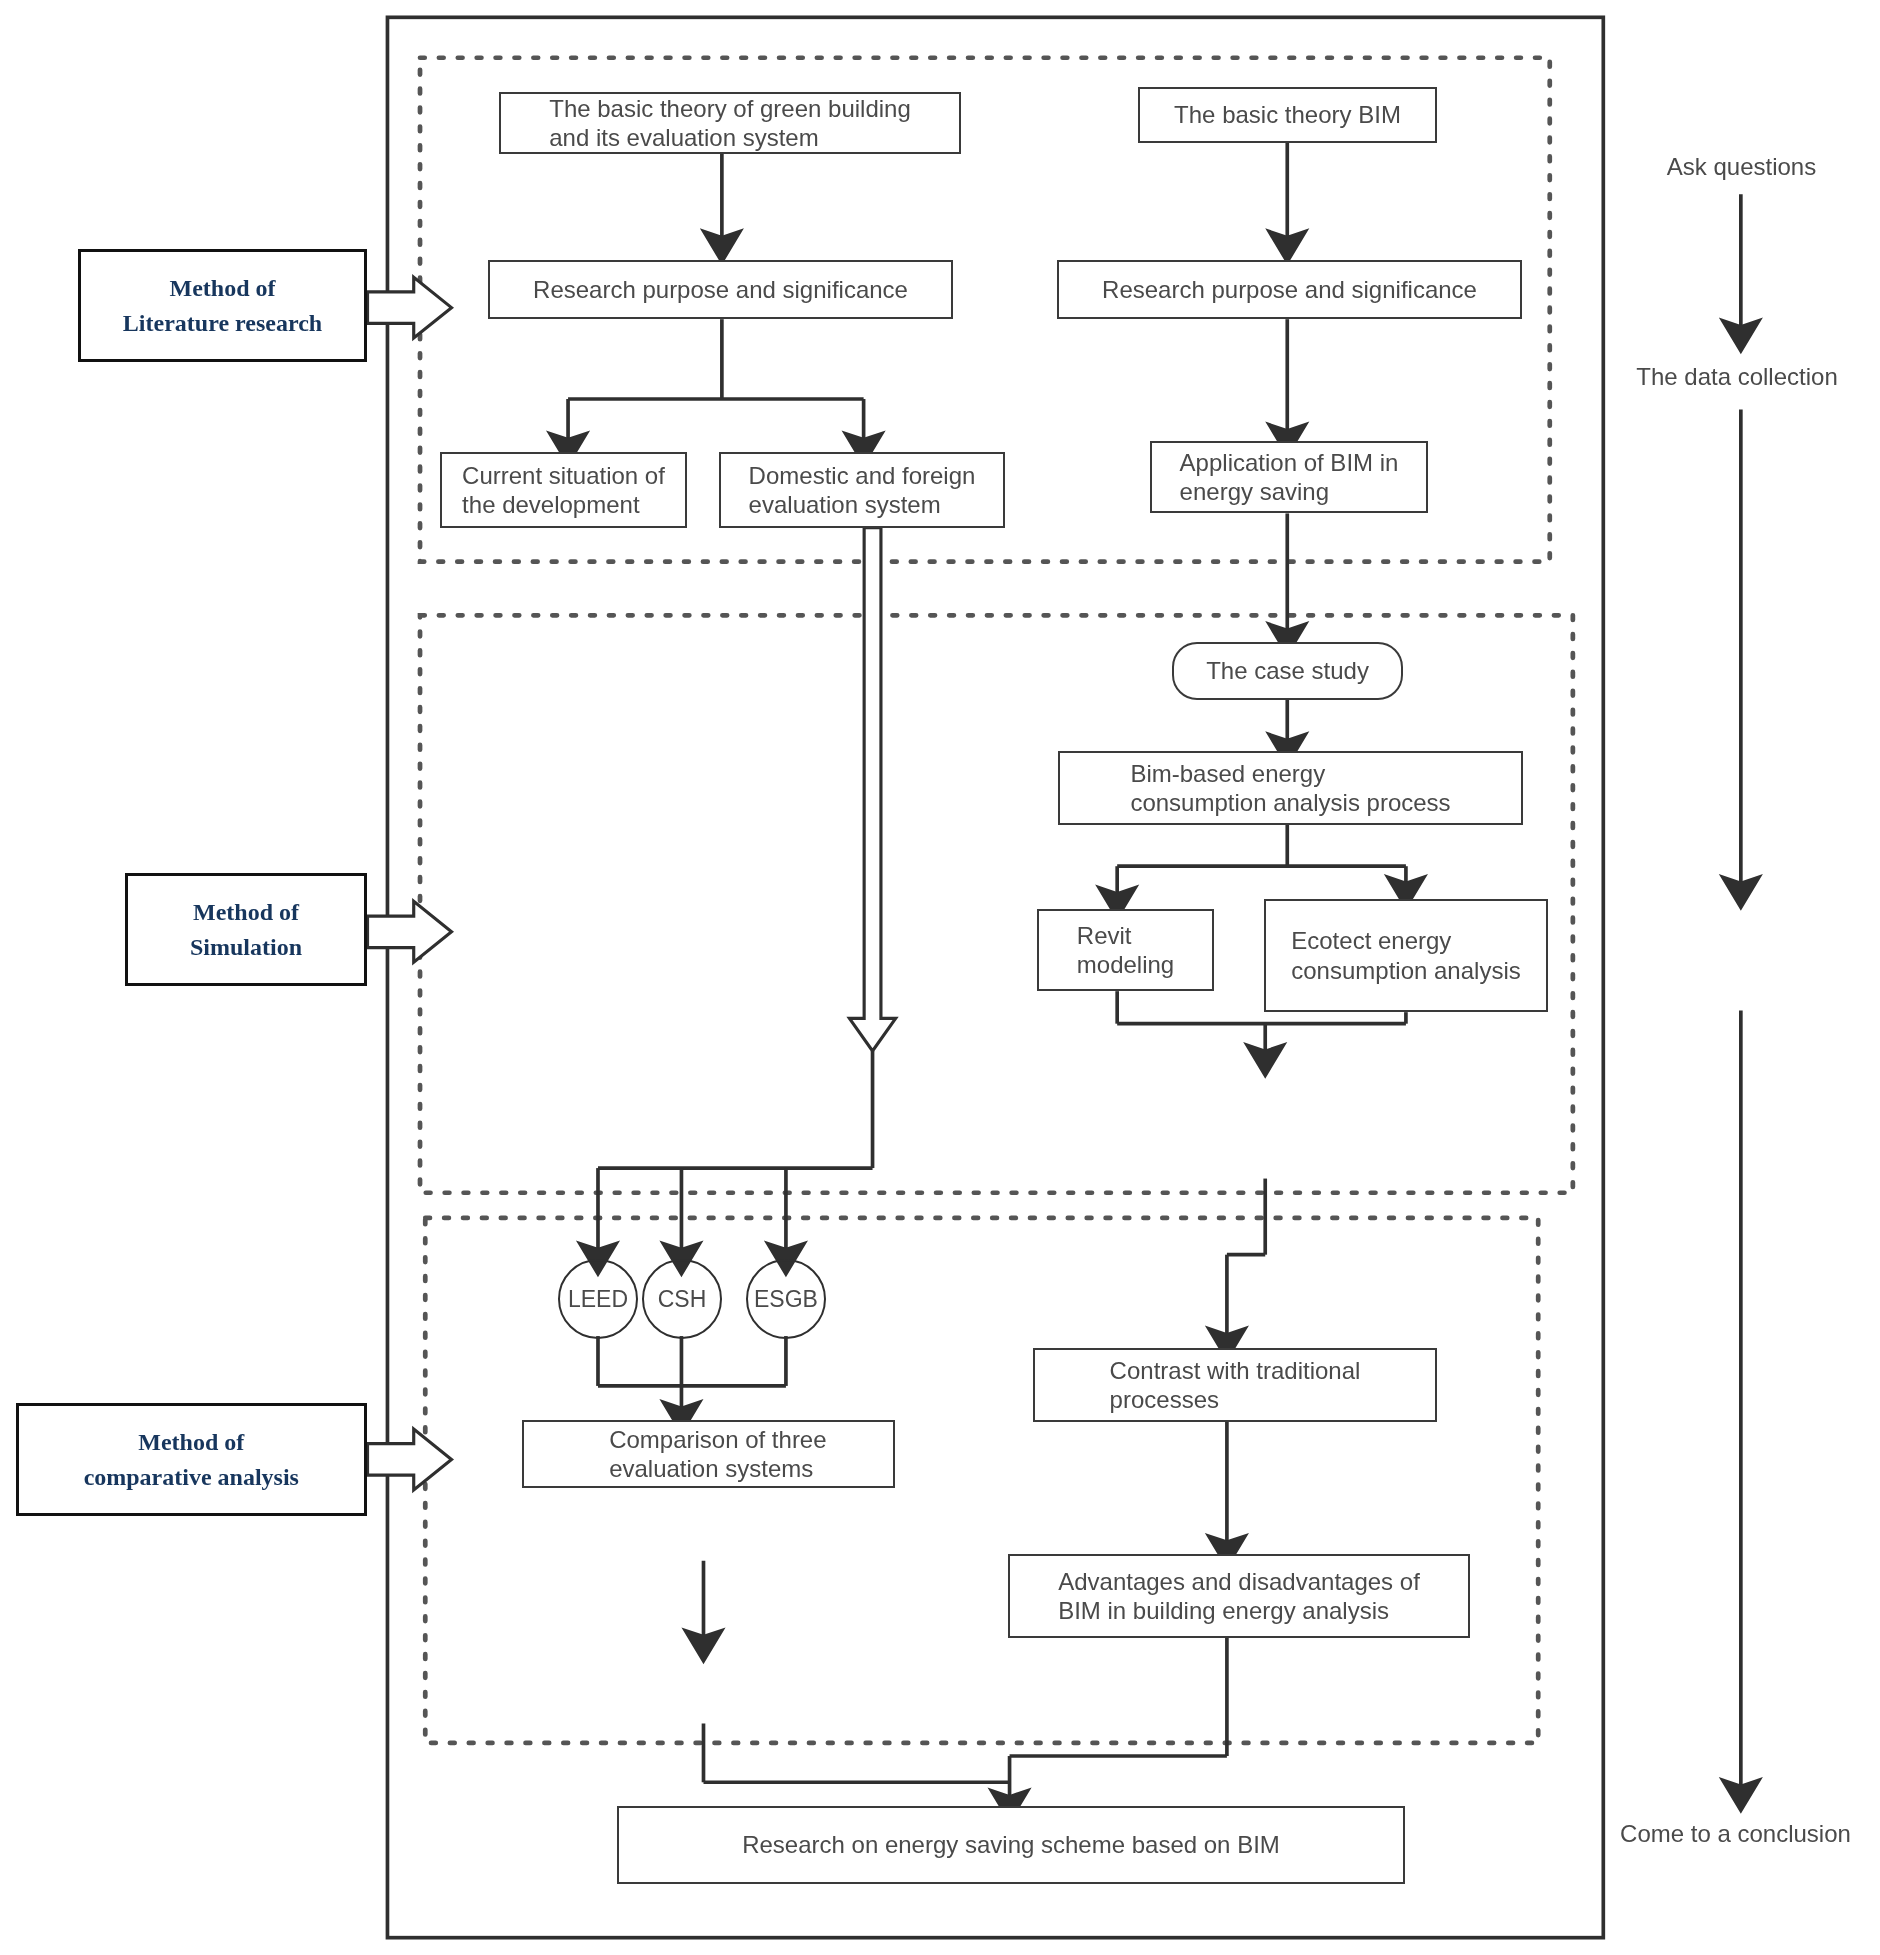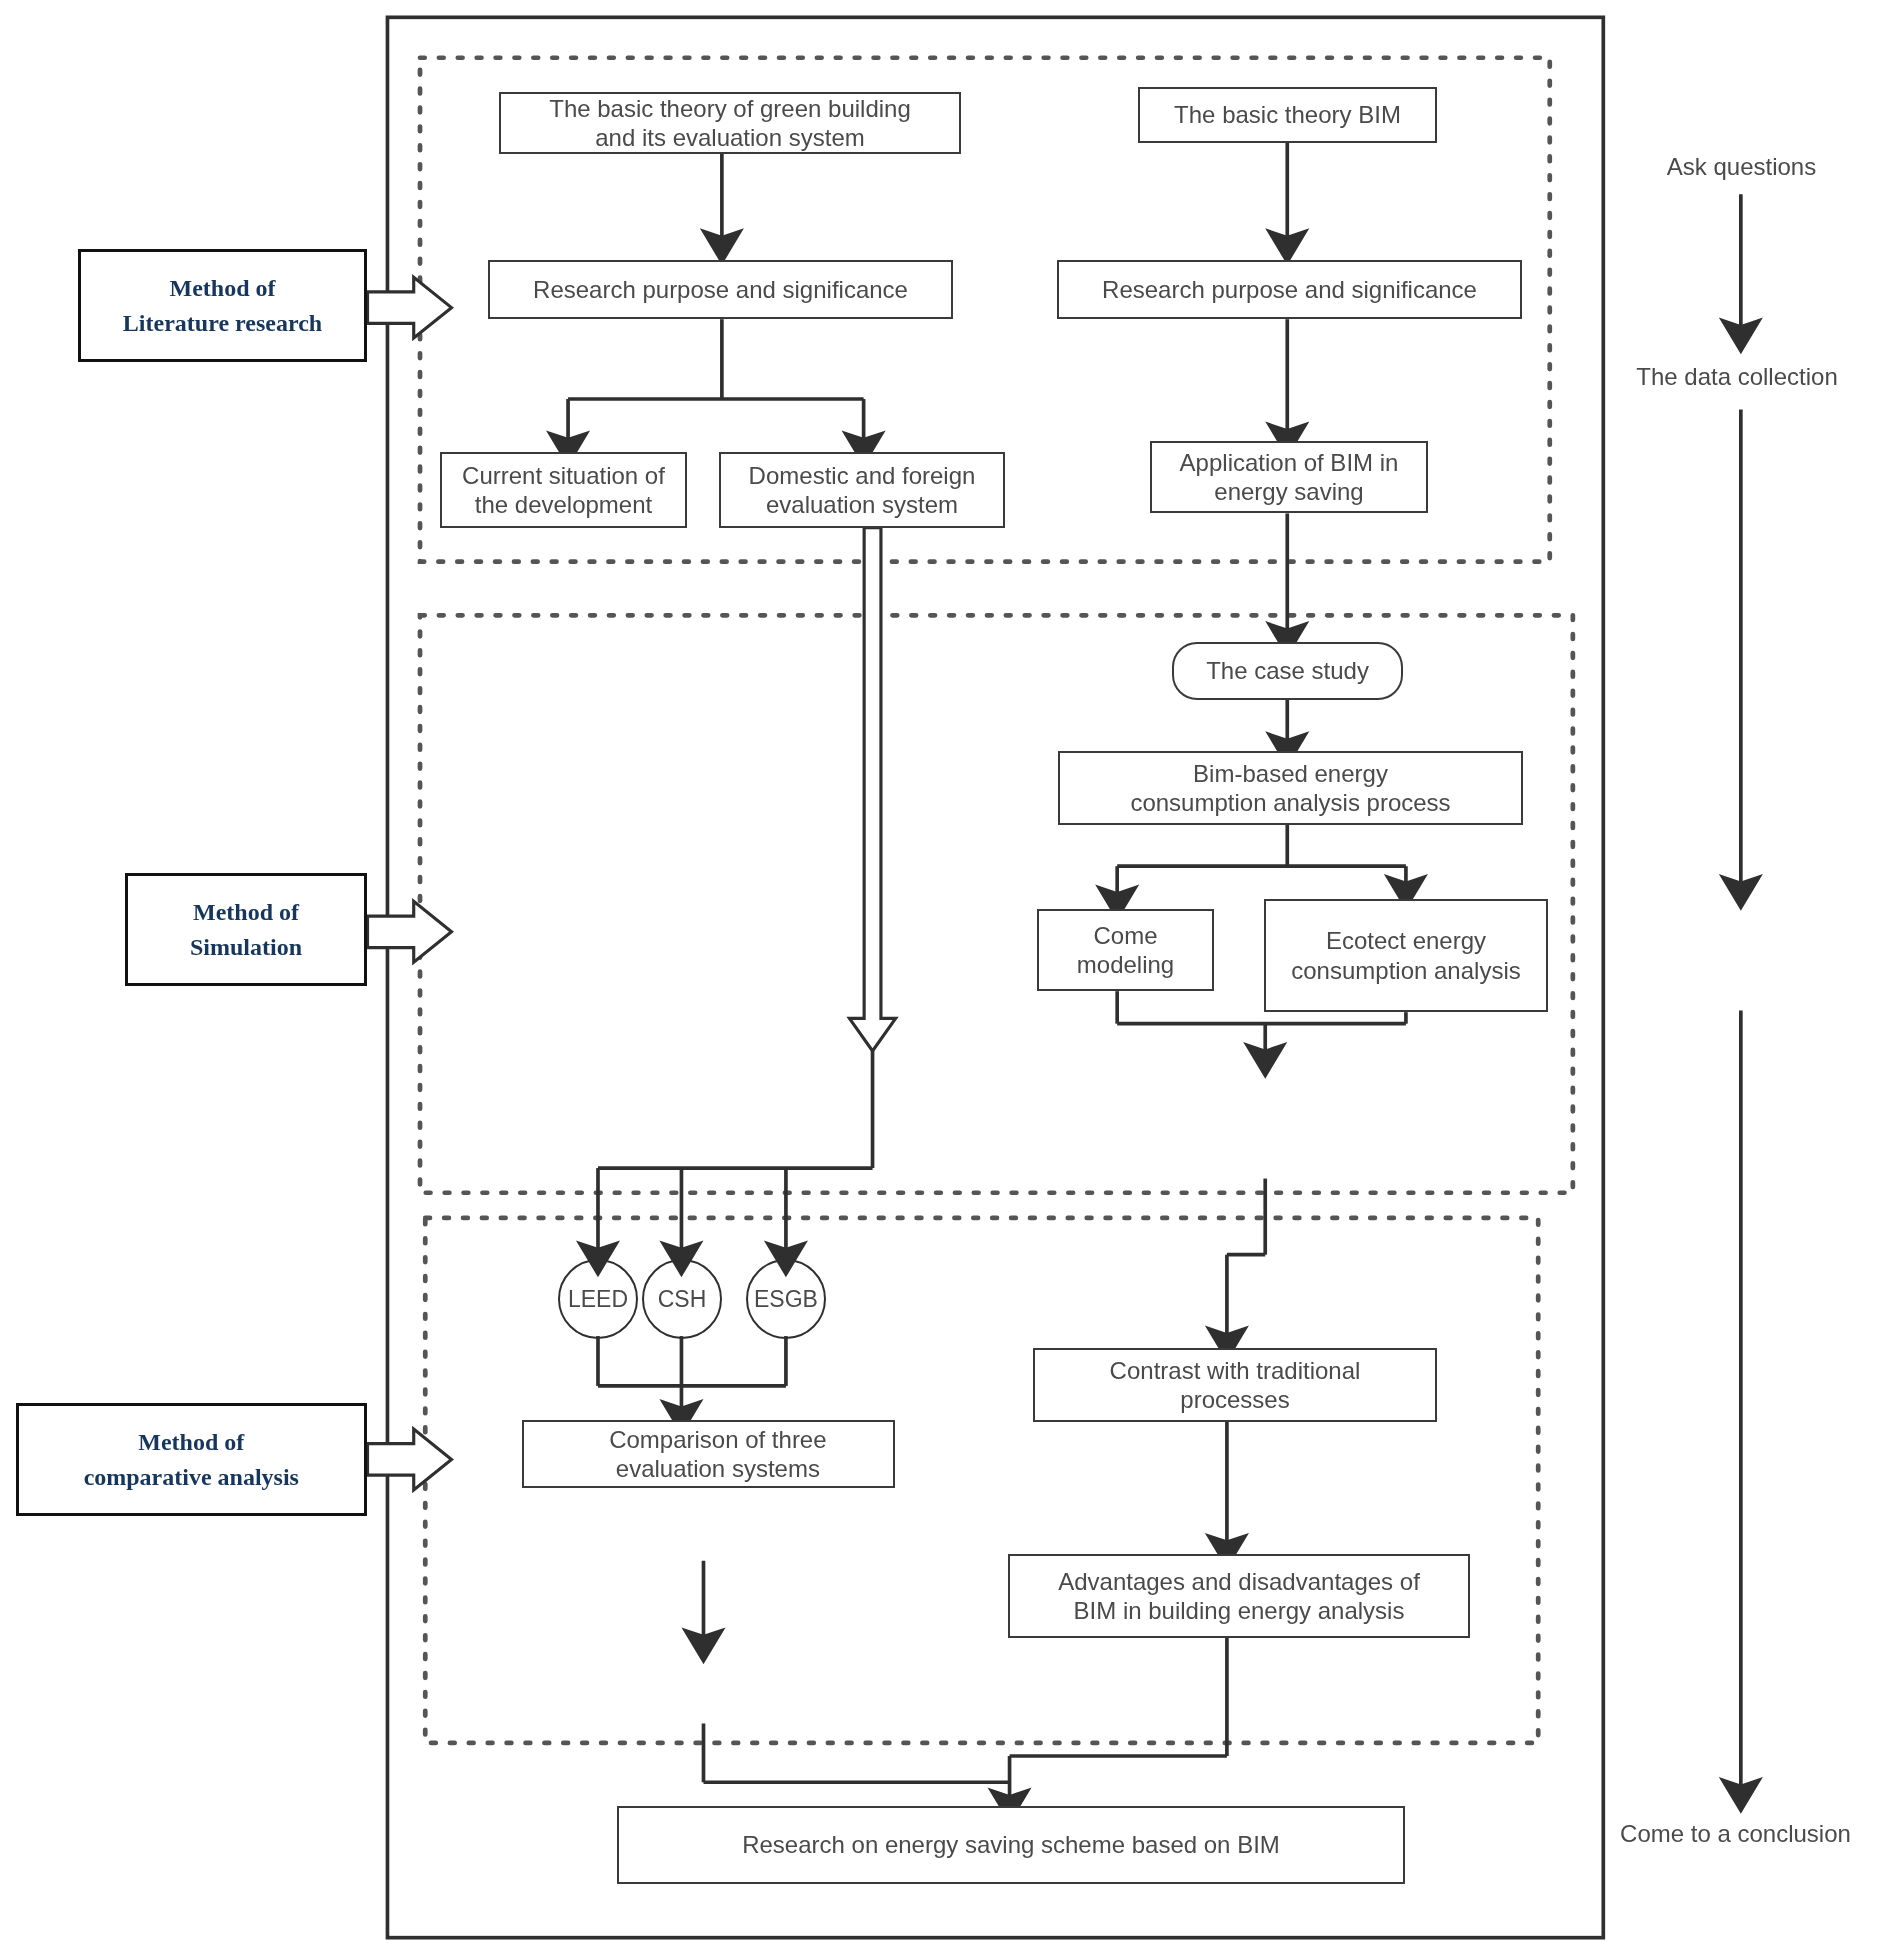--- a/index.html
+++ b/index.html
@@ -11,21 +11,20 @@
     overflow:hidden;
   }
   svg#canvas{position:absolute;left:0;top:0;width:1880px;height:1955px;}
 
   .node{
     position:absolute;
     box-sizing:border-box;
     background:#ffffff;
     border:2.1px solid #3a3a3a;
     display:flex;align-items:center;justify-content:center;
-    text-align:center;
     color:#4a4a4a;
     font-size:24px;
     line-height:1.22;
     padding:3.2px 5.3px;
     white-space:pre-line;
   }
   .method-label{
     position:absolute;
     box-sizing:border-box;
     background:#ffffff;
@@ -208,21 +207,21 @@
   <div class="node" style="left:1057px;top:260px;width:465px;height:59px;">Research purpose and significance</div>
 
   <div class="node" style="left:1150px;top:441px;width:278px;height:72px;">Application of BIM in
 energy saving</div>
 
   <div class="node" style="left:1172px;top:642px;width:231px;height:58px;border-radius:25px;">The case study</div>
 
   <div class="node" style="left:1058px;top:751px;width:465px;height:74px;">Bim-based energy
 consumption analysis process</div>
 
-  <div class="node" style="left:1037px;top:909px;width:177px;height:82px;">Come
+  <div class="node" style="left:1037px;top:909px;width:177px;height:82px;">Revit
 modeling</div>
 
   <div class="node" style="left:1264px;top:899px;width:284px;height:113px;">Ecotect energy
 consumption analysis</div>
 
 
   <div class="circle-node" style="left:558px;top:1259px;width:80px;height:80px;">LEED</div>
 
   <div class="circle-node" style="left:642px;top:1259px;width:80px;height:80px;">CSH</div>
 

